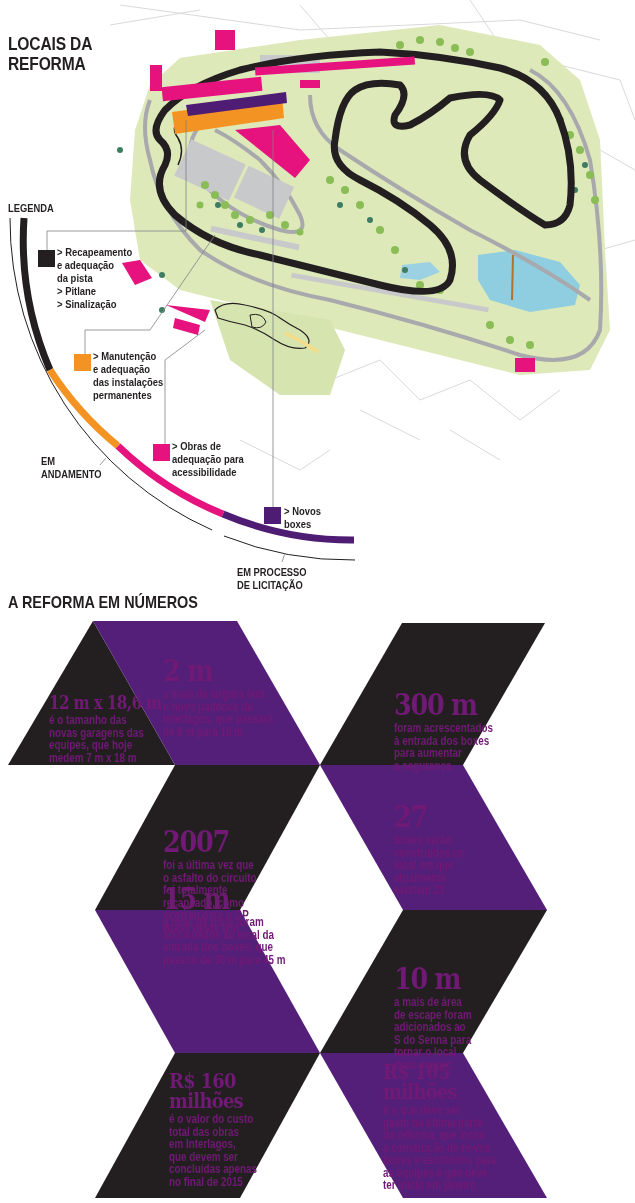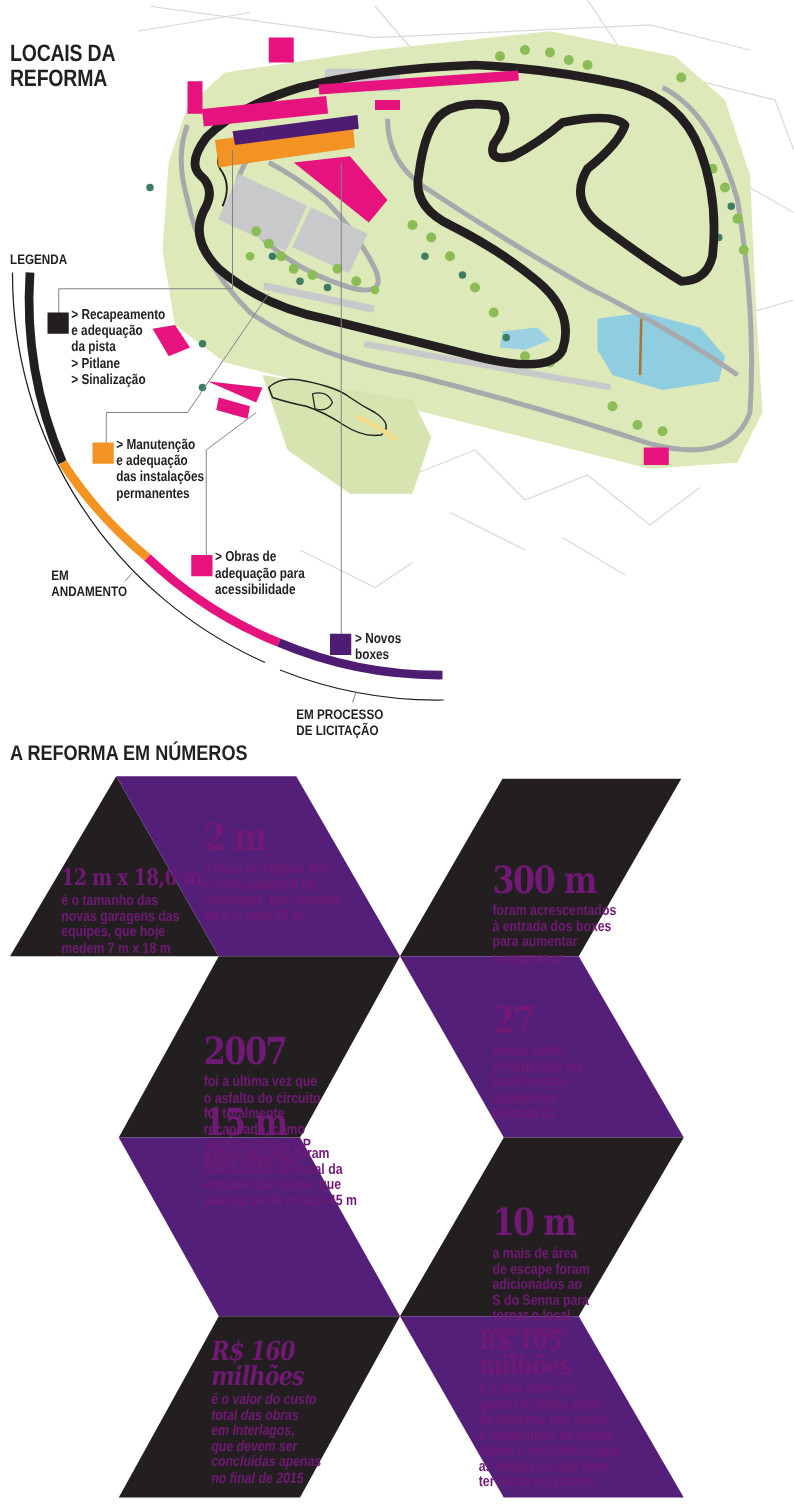--- a/index.html
+++ b/index.html
@@ -265,21 +265,21 @@
 <div class="stat" style="left:394px;top:964px;">
   <div class="num">10 m</div>
   <div class="desc">a mais de área
 de escape foram
 adicionados ao
 S do Senna para
 tornar o local
 mais seguro</div>
 </div>
 
-<div class="stat" style="left:169px;top:1071px;font-style:italic;">
+<div class="stat" style="left:169px;top:1071px;">
   <div class="num mid" style="white-space:pre-line;">R$ 160
 milhões</div>
   <div class="desc">é o valor do custo
 total das obras
 em Interlagos,
 que devem ser
 concluídas apenas
 no final de 2015</div>
 </div>
 

